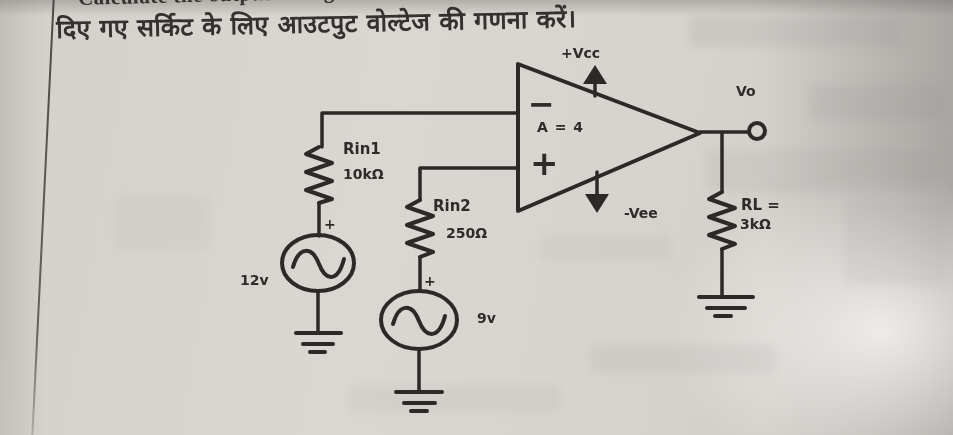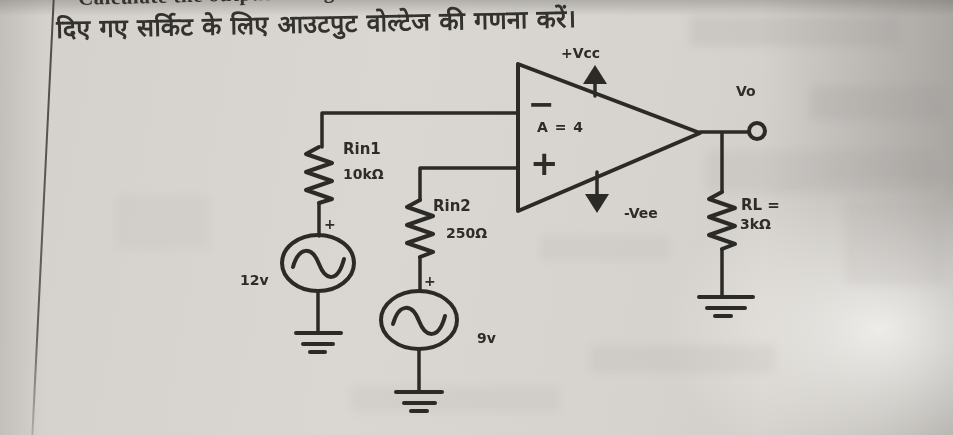--- a/index.html
+++ b/index.html
@@ -125,19 +125,19 @@
   <div class="lbl s16" style="left:343px;top:140px;">Rin1</div>
   <div class="lbl s17" style="left:343px;top:166px;">10kΩ</div>
 
   <div class="lbl s16" style="left:433px;top:197px;">Rin2</div>
   <div class="lbl s17" style="left:446px;top:225px;">250Ω</div>
 
   <div class="lbl sign-small" style="left:324px;top:218px;">+</div>
   <div class="lbl s17" style="left:240px;top:272px;">12v</div>
 
   <div class="lbl sign-small" style="left:424px;top:275px;">+</div>
-  <div class="lbl s17" style="left:477px;top:310px;margin-top:20px;">9v</div>
+  <div class="lbl s17" style="left:477px;top:310px;">9v</div>
 
   <div class="lbl s17" style="left:736px;top:83px;">Vo</div>
   <div class="lbl s16" style="left:741px;top:196px;">RL =</div>
   <div class="lbl s17" style="left:740px;top:216px;">3kΩ</div>
 
 </div>
 
 </body></html>

